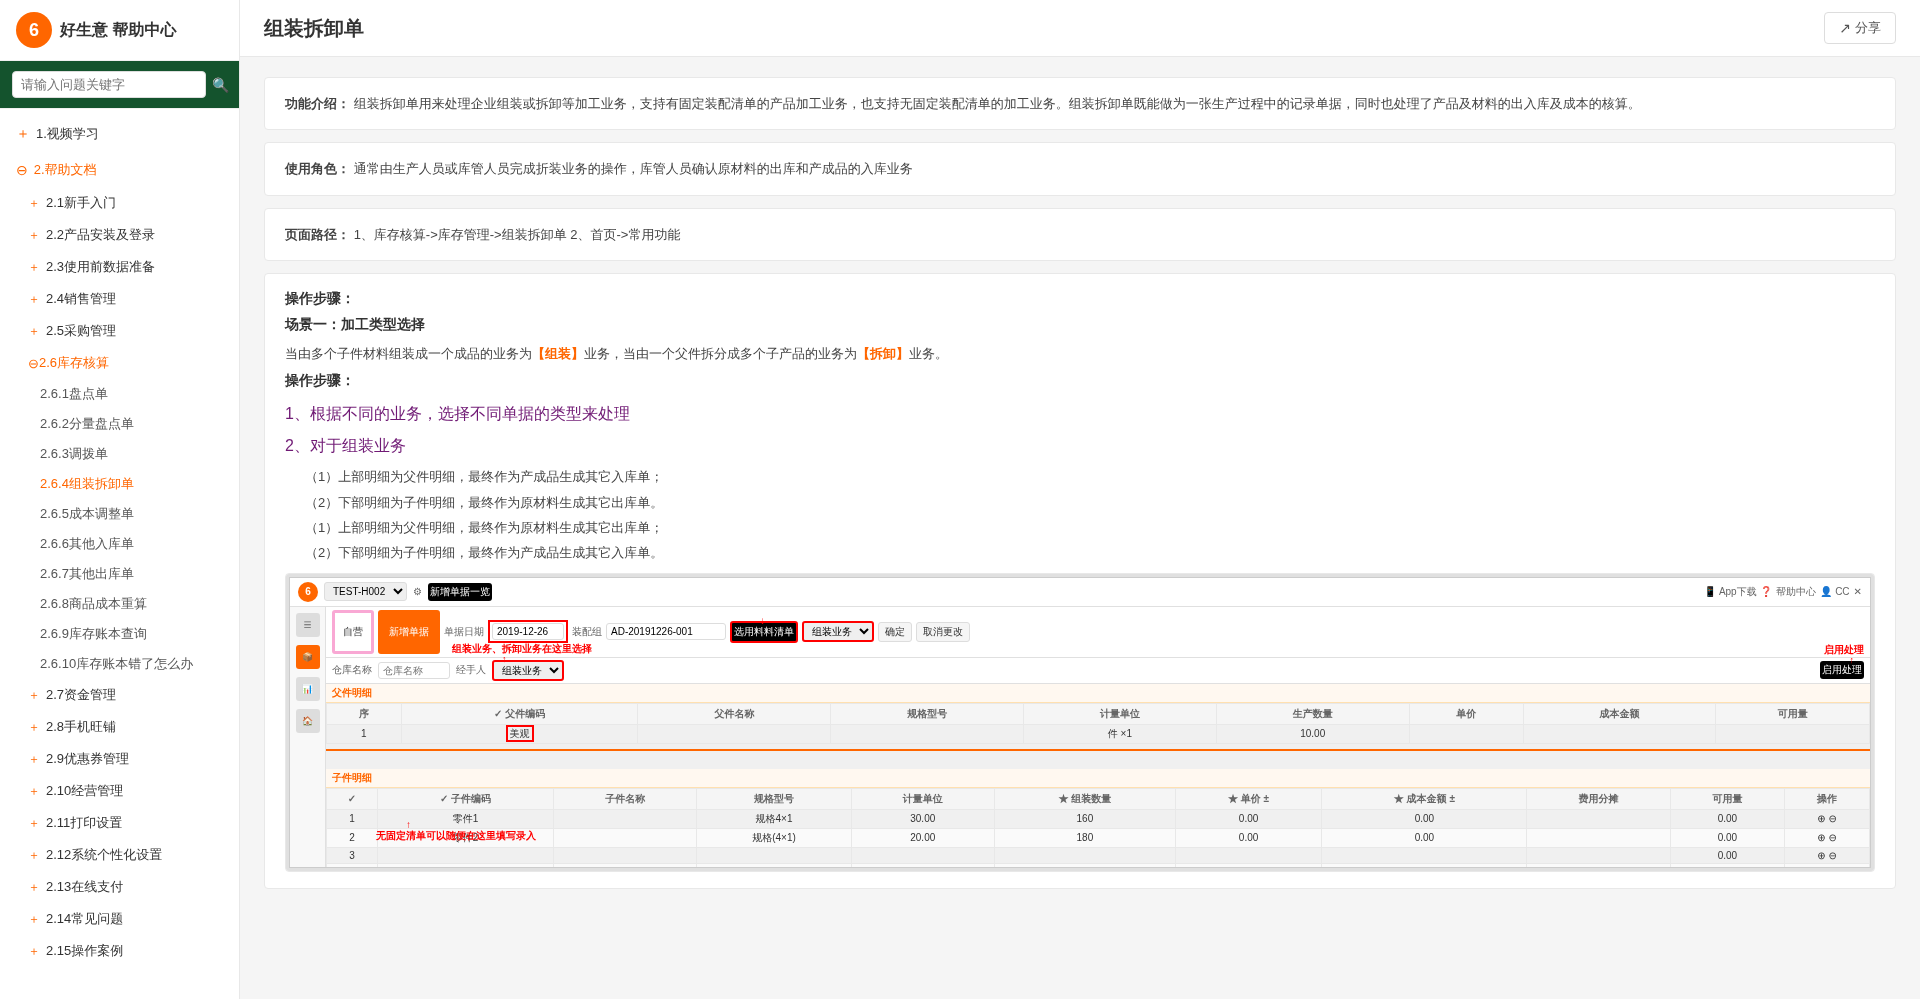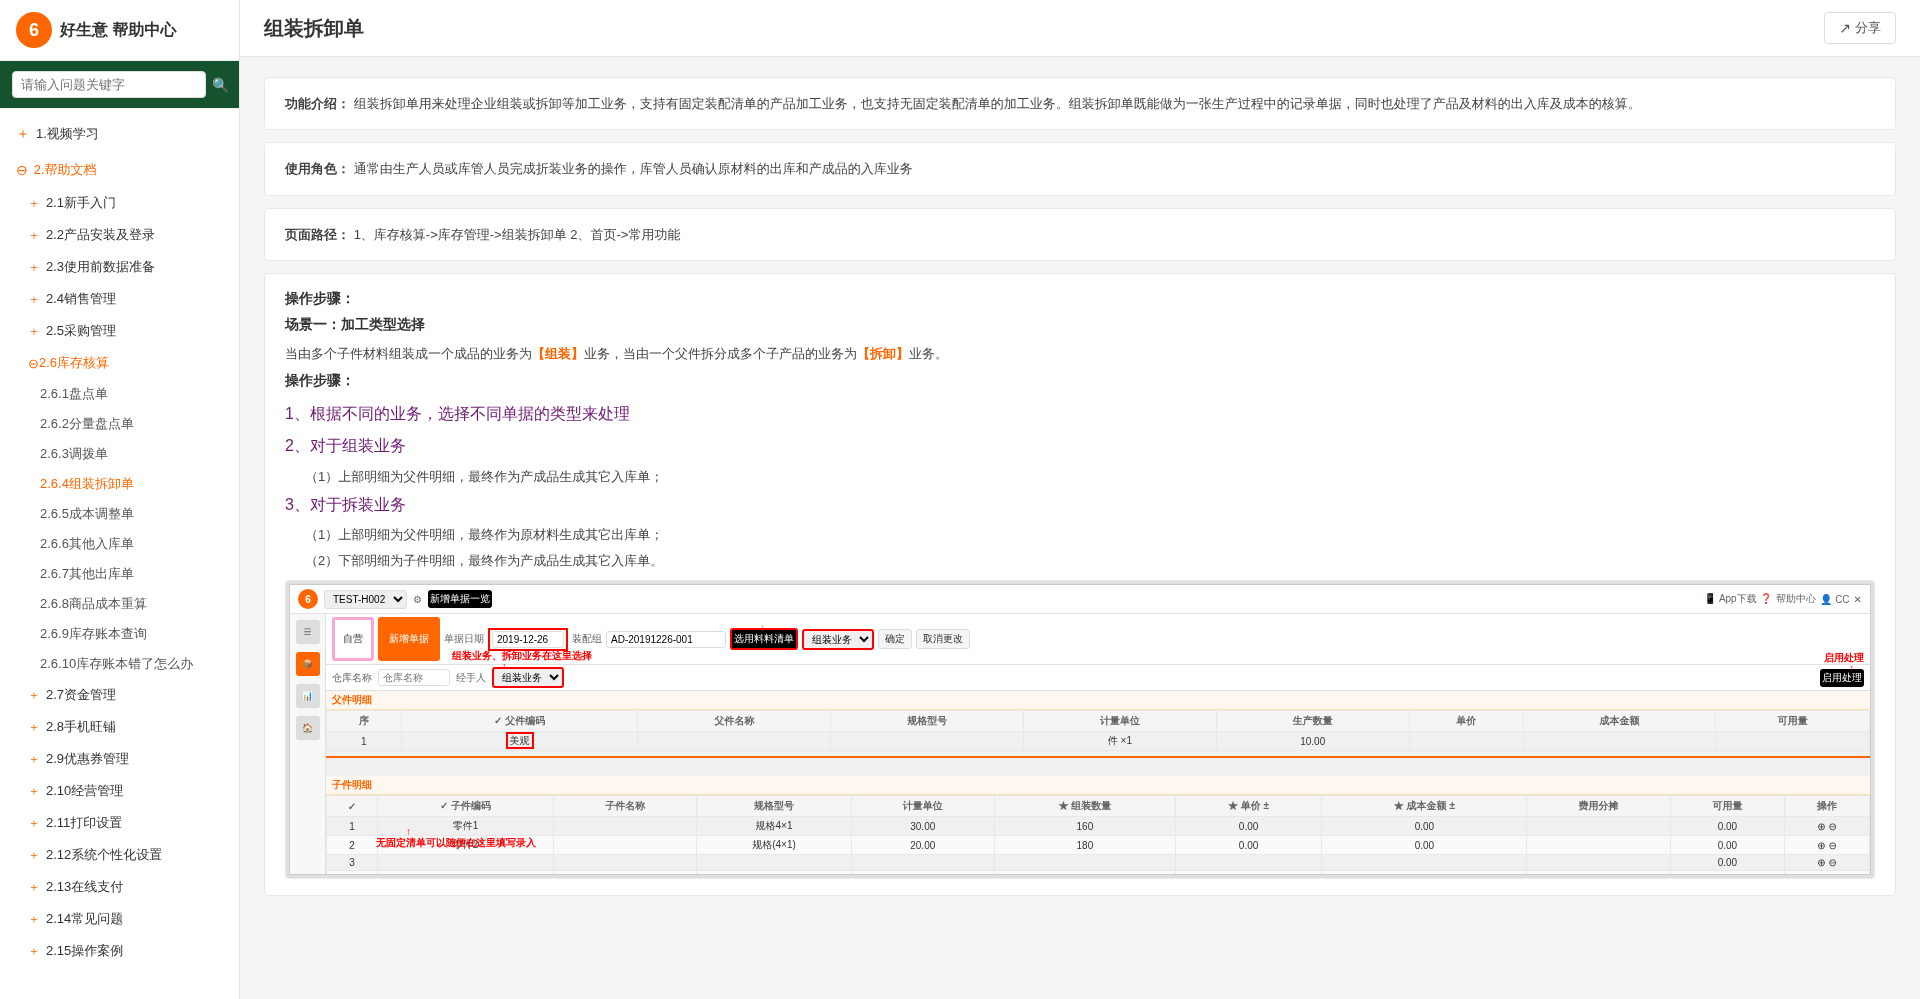--- a/index.html
+++ b/index.html
@@ -286,21 +286,21 @@
 
       <div class="scene-title">场景一：加工类型选择</div>
       <div class="body-text">
         当由多个子件材料组装成一个成品的业务为<strong>【组装】</strong>业务，当由一个父件拆分成多个子产品的业务为<strong>【拆卸】</strong>业务。
       </div>
 
       <div class="section-title">操作步骤：</div>
       <div class="step-text">1、根据不同的业务，选择不同单据的类型来处理</div>
       <div class="step-text">2、对于组装业务</div>
       <div class="sub-step">（1）上部明细为父件明细，最终作为产成品生成其它入库单；</div>
-      <div class="step-text">3、对于拆装业务</div>
+      <div class="sub-step">（2）下部明细为子件明细，最终作为原材料生成其它出库单。</div>
       <div class="sub-step">（1）上部明细为父件明细，最终作为原材料生成其它出库单；</div>
       <div class="sub-step">（2）下部明细为子件明细，最终作为产成品生成其它入库单。</div>
 
       <div class="screenshot-container">
         <div style="background:#e0e0e0; padding:3px;">
           <div class="mock-app">
 
             <div class="mock-topbar">
               <div class="mock-logo">6</div>
               <select class="mock-select">

